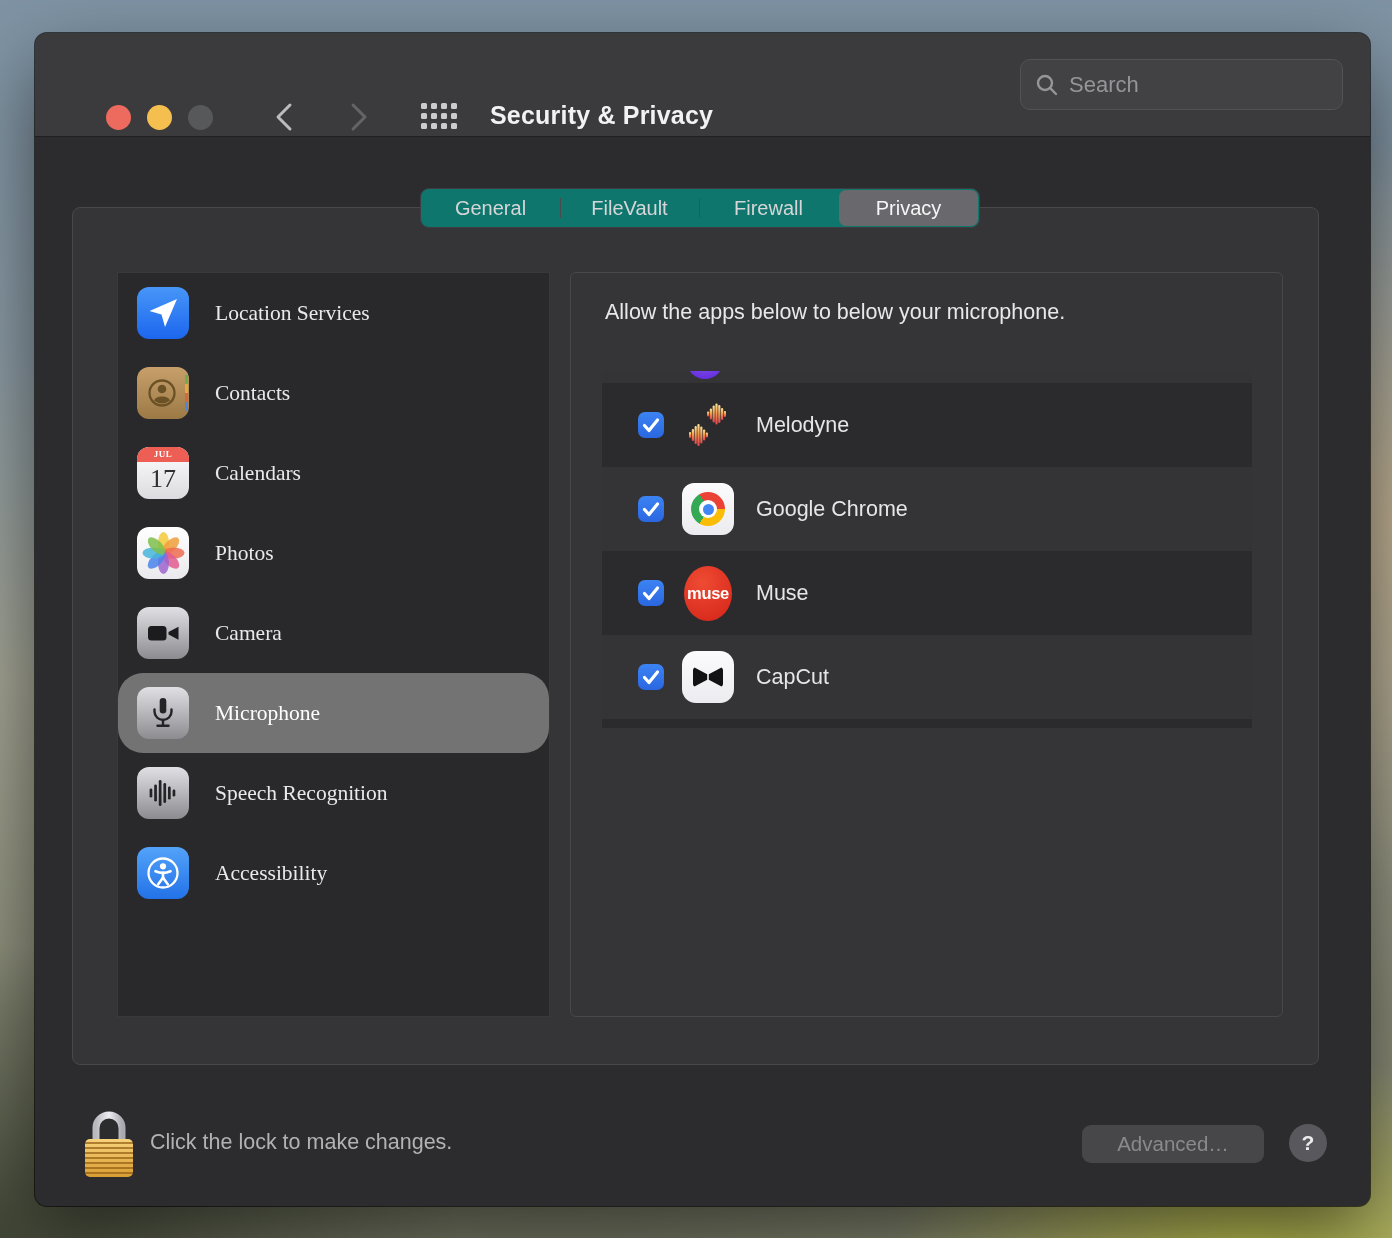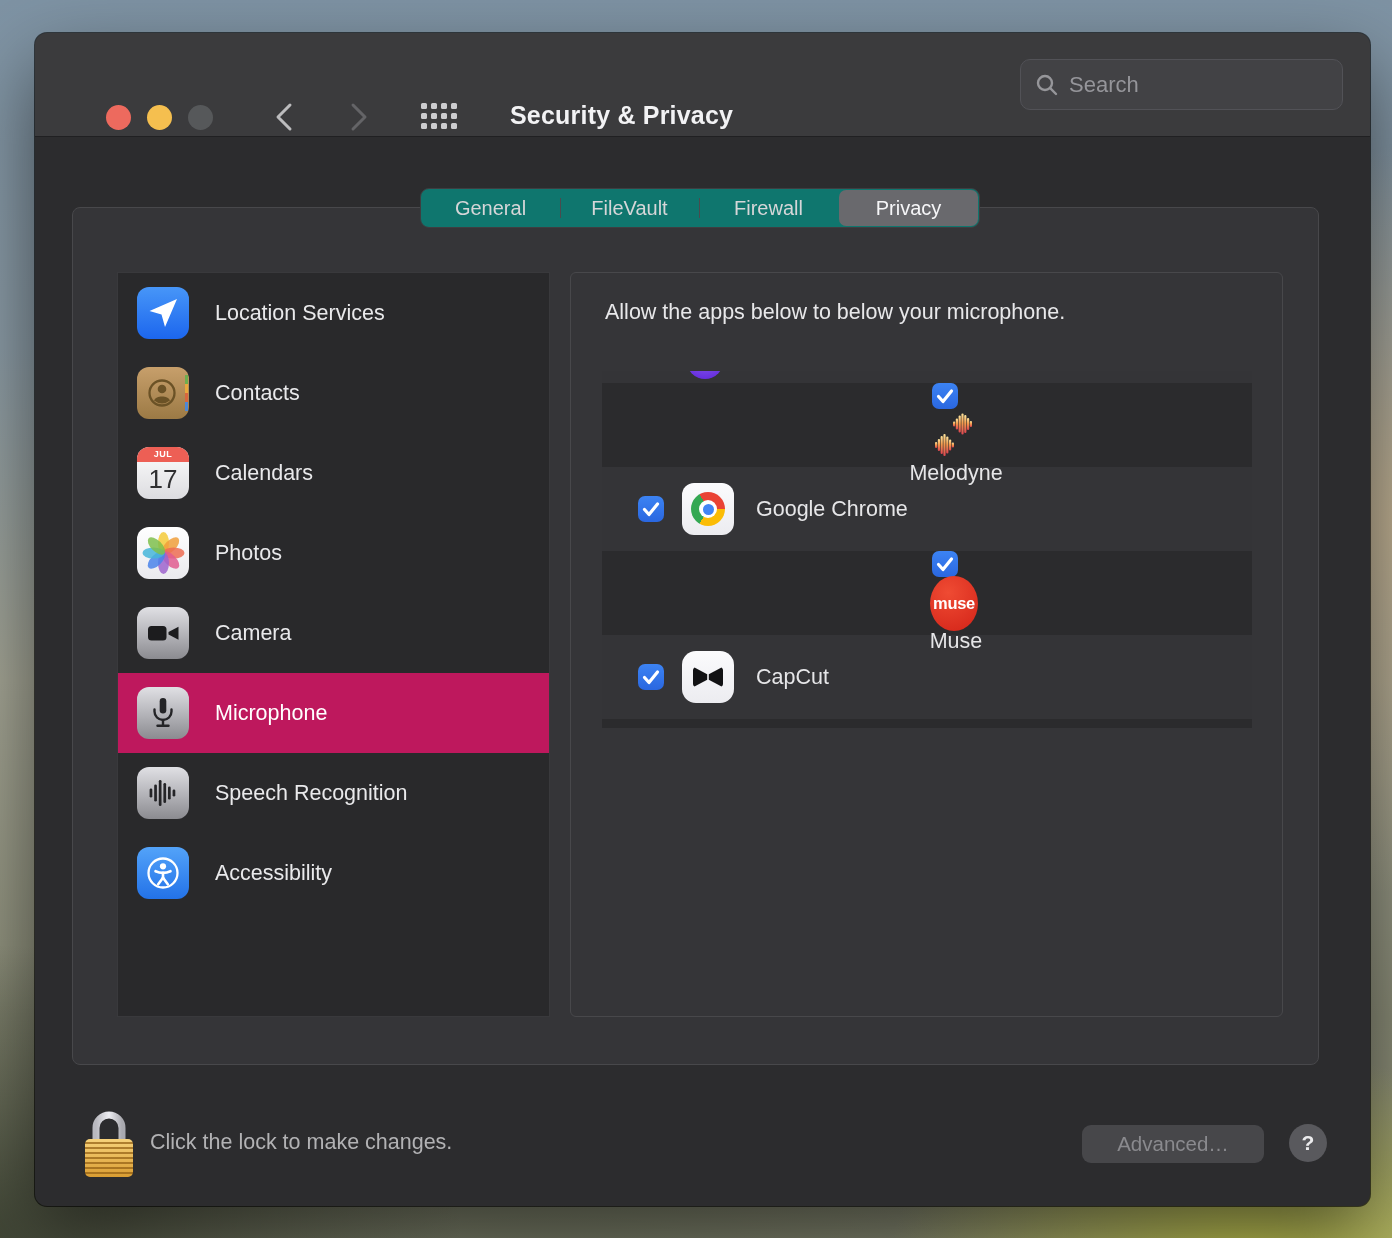--- a/index.html
+++ b/index.html
@@ -27,21 +27,21 @@
     background:#3b3b3d; border-bottom:1px solid #202022; }
   .traffic { position:absolute; left:71px; top:72px; display:flex; gap:16px; }
   .tl-dot { width:25px; height:25px; border-radius:50%; }
   .tl-red { background:#ed6a5e; } .tl-yellow { background:#f5bf4f; } .tl-gray { background:#56585a; }
   .nav-btn { position:absolute; top:68px; width:30px; height:32px; }
   .nav-back { left:235px; } .nav-fwd { left:308px; }
   .grid-icon { position:absolute; left:386px; top:70px; display:grid;
     grid-template-columns:repeat(4,6px); grid-template-rows:repeat(3,6px); gap:4px; }
   .grid-icon i { background:#cccccf; border-radius:1.5px; }
   .win-title { position:absolute; left:455px; top:68px; font-size:25px; font-weight:bold;
-    color:#f2f2f4; letter-spacing:.2px;margin-left:20px; }
+    color:#f2f2f4; letter-spacing:.2px; }
   .search-field { position:absolute; right:27px; top:26px; width:323px; height:51px;
     background:#424245; border:1px solid #525257; border-radius:10px;
     display:flex; align-items:center; padding:0 14px; gap:10px; }
   .search-field input { background:transparent; border:none; outline:none; width:230px;
     font-family:"Liberation Sans",sans-serif; font-size:22px; color:#d8d8da; }
   .search-field input::placeholder { color:#95959a; }
 
   
   .tabbar { position:absolute; left:385px; top:155px; width:560px; height:40px;
     background:#0f766e; border:1px solid #3e3e41; border-radius:9px;
@@ -53,24 +53,24 @@
   .tab.selected { background:#69696d; border-radius:7px; color:#f6f6f8;
     margin:1px; }
   .tab.selected::before { display:none; }
 
   
   .groupbox { position:absolute; left:37px; top:174px; width:1247px; height:858px;
     background:#353538; border:1px solid #48484b; border-radius:8px; z-index:1; }
 
   
   .sidebar { position:absolute; left:82px; top:239px; width:433px; height:745px;
-    background:#29292b; border:1px solid #39393c; z-index:2; }
+    background:#29292b; border:1px solid #39393c; z-index:2;font-family:Liberation Serif, serif; }
   .side-item { height:80px; display:flex; align-items:center; padding-left:19px; gap:26px; }
   .side-item .label { font-size:21.5px; color:#e9e9eb; }
-  .side-item.selected { background:#be185d; }
+  .side-item.selected { background:#737373;border-radius:25px; }
   .side-item.selected .label { color:#ffffff; }
   .app-tile { width:52px; height:52px; border-radius:12px; flex-shrink:0; position:relative; overflow:hidden; }
 
   
   .tile-location { background:linear-gradient(180deg,#4796f8,#1c66ee); }
   .tile-contacts { background:linear-gradient(180deg,#c79f6b,#9c7a45); }
   .c-stripes { position:absolute; right:1px; top:8px; width:3px; }
   .c-stripes i { display:block; width:3px; height:9px; }
   .tile-cal { background:linear-gradient(180deg,#fefefe,#dcdce0); }
   .cal-top { height:15px; background:#ed5f55; color:#fff; font-size:9px; font-weight:bold;
@@ -91,21 +91,21 @@
   
   .panel { position:absolute; left:535px; top:239px; width:713px; height:745px;
     background:#353538; border:1px solid #48484b; border-radius:6px; z-index:2; }
   .panel-header { position:absolute; left:34px; top:27px; font-size:21.5px; color:#e8e8ea; }
   .app-list { position:absolute; left:31px; top:98px; width:650px; }
   .list-strip-top { height:12px; background:#343437; position:relative; overflow:hidden; }
   .peek-icon { position:absolute; left:84px; top:-32px; width:38px; height:40px; border-radius:50%;
     background:radial-gradient(circle at 50% 30%, #9a6ef6, #5b21d8); }
   .list-strip-bottom { height:9px; background:#2b2b2d; }
   .app-row { height:84px; display:flex; align-items:center; padding-left:36px; }
-  .row-dark { background:#2b2b2d;flex-direction:column; } .row-light { background:#343437; }
+  .row-dark { background:#2b2b2d; } .row-light { background:#343437; }
   .checkbox { width:26px; height:26px; border-radius:7px; flex-shrink:0;
     background:linear-gradient(180deg,#3c83f3,#2a67e0); display:flex;
     align-items:center; justify-content:center; }
   .app-icon { width:52px; height:52px; margin-left:18px; flex-shrink:0; position:relative; }
   .app-label { margin-left:22px; font-size:21.5px; color:#e6e6e8; }
 
   .tile-white { position:absolute; inset:0; background:linear-gradient(180deg,#fbfbfd,#ececf0);
     border-radius:12px; }
   .chrome-logo { position:absolute; left:9px; top:9px; width:34px; height:34px; border-radius:50%;
     background:conic-gradient(from 330deg, #ea4335 0deg 120deg, #fbbc05 120deg 240deg, #34a853 240deg 360deg); }

